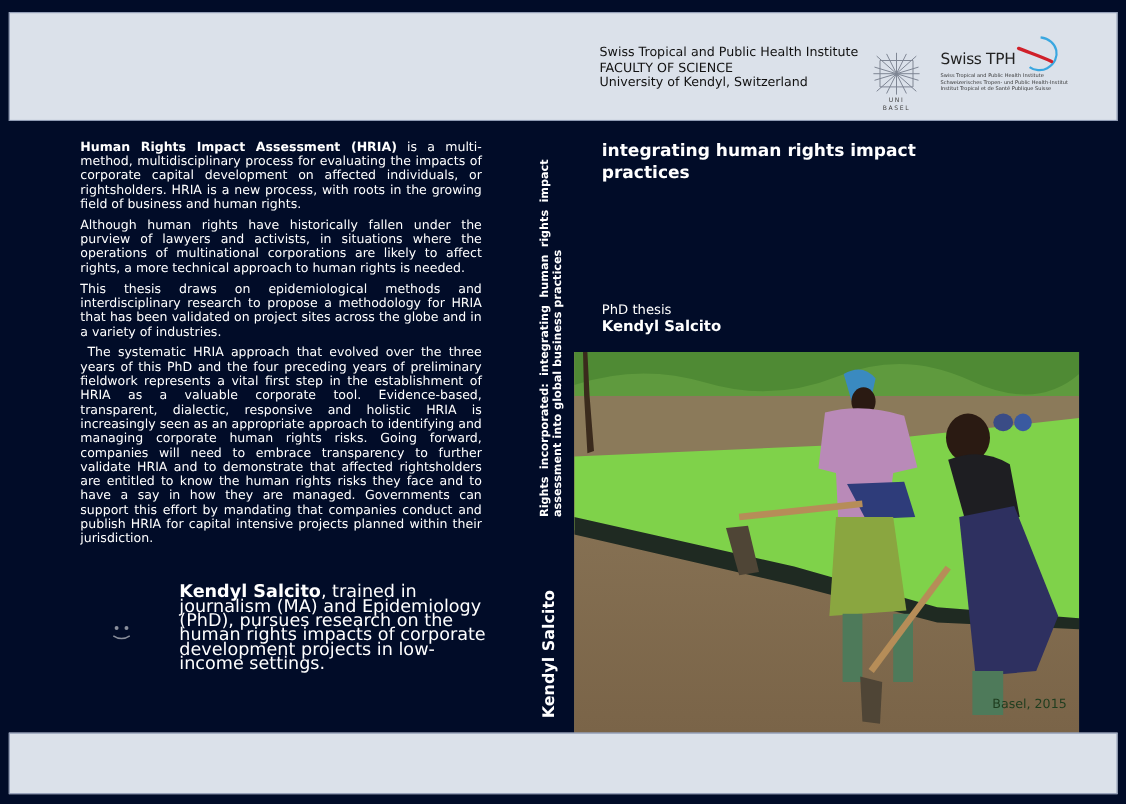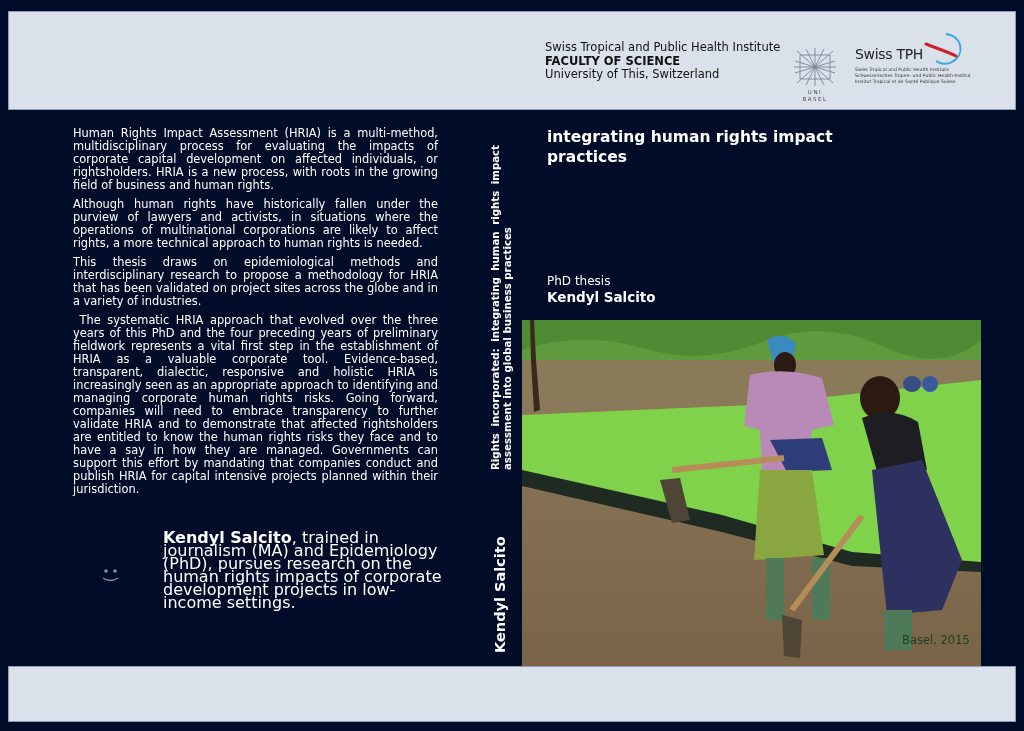--- a/index.html
+++ b/index.html
@@ -2,30 +2,30 @@
 <html><head>
 <meta charset="utf-8">
 <style>
   html, body { margin:0; padding:0; }
   body { width:1024px; height:731px; background:#010c28; position:relative; overflow:hidden; font-family:"DejaVu Sans", sans-serif; }
   .band { position:absolute; background:#dbe1ea; border:1px solid #8f9bb4; box-sizing:border-box; }
   .top-band { left:8px; top:11px; width:1008px; height:99px; }
   .bottom-band { left:8px; top:666px; width:1008px; height:56px; }
 
   .inst { position:absolute; left:545px; top:41px; color:#111; font-size:11.5px; line-height:13.5px; }
-  .inst .faculty { font-weight:bold; }
+  .inst .faculty { font-weight:normal; }
   .unibasel { position:absolute; left:792px; top:47px; width:46px; height:56px; }
   .unibasel .lbl { position:absolute; left:0; width:46px; text-align:center; font-size:5.5px; letter-spacing:1.5px; color:#444; }
   .tph { position:absolute; left:854px; top:32px; width:120px; height:56px; }
   .tph .name { position:absolute; left:1px; top:14px; font-size:14px; color:#222; letter-spacing:-0.3px; }
   .tph .sub { position:absolute; left:1px; top:35px; font-size:4.6px; line-height:6px; color:#333; white-space:nowrap; }
 
   .back { position:absolute; left:73px; top:127px; width:365px; color:#fff; font-size:11.4px; line-height:13px; text-align:justify; }
   .back p { margin:0 0 6px 0; }
-  .back b { font-weight:normal; }
+  .back b { font-weight:bold; }
 
   .smiley { position:absolute; left:100px; top:565px; width:22px; height:20px; }
   .bio { position:absolute; left:163px; top:531px; width:280px; color:#fff; font-size:16px; line-height:13px; }
 
   .spine { position:absolute; left:484px; top:140px; width:50px; height:520px; }
   .spine .rot { position:absolute; left:0; top:0; width:520px; height:50px; transform-origin:0 0; transform:translate(0,520px) rotate(-90deg); }
   .spine .title { position:absolute; left:190px; top:6px; width:325px; color:#fff; font-weight:bold; font-size:10.2px; line-height:12px; text-align:justify; text-align-last:justify; }
   .spine .title2 { position:absolute; left:190px; top:18px; width:325px; color:#fff; font-weight:bold; font-size:10.2px; line-height:12px; text-align:left; }
   .spine .author { position:absolute; left:7px; top:8px; color:#fff; font-weight:bold; font-size:14.5px; }
 
@@ -36,21 +36,21 @@
   .photo { position:absolute; left:522px; top:320px; width:459px; height:346px; overflow:hidden; background:#8d7a5e; }
   .basel { position:absolute; left:902px; top:633px; color:#1f3d1f; font-size:11.5px; }
 </style>
 </head>
 <body>
 
 <div class="band top-band"></div>
 <div class="inst">
   <div>Swiss Tropical and Public Health Institute</div>
   <div class="faculty">FACULTY OF SCIENCE</div>
-  <div>University of This, Switzerland</div>
+  <div>University of Kendyl, Switzerland</div>
 </div>
 
 <div class="unibasel">
   <svg width="46" height="40" viewBox="0 0 46 40">
     <g stroke="#7d8593" stroke-width="0.9" fill="none">
       <line x1="5" y1="4" x2="41" y2="36"></line>
         <line x1="41" y1="4" x2="5" y2="36"></line>
       <line x1="14" y1="2" x2="32" y2="38"></line>
         <line x1="32" y1="2" x2="14" y2="38"></line>
       <line x1="3" y1="14" x2="43" y2="26"></line>

